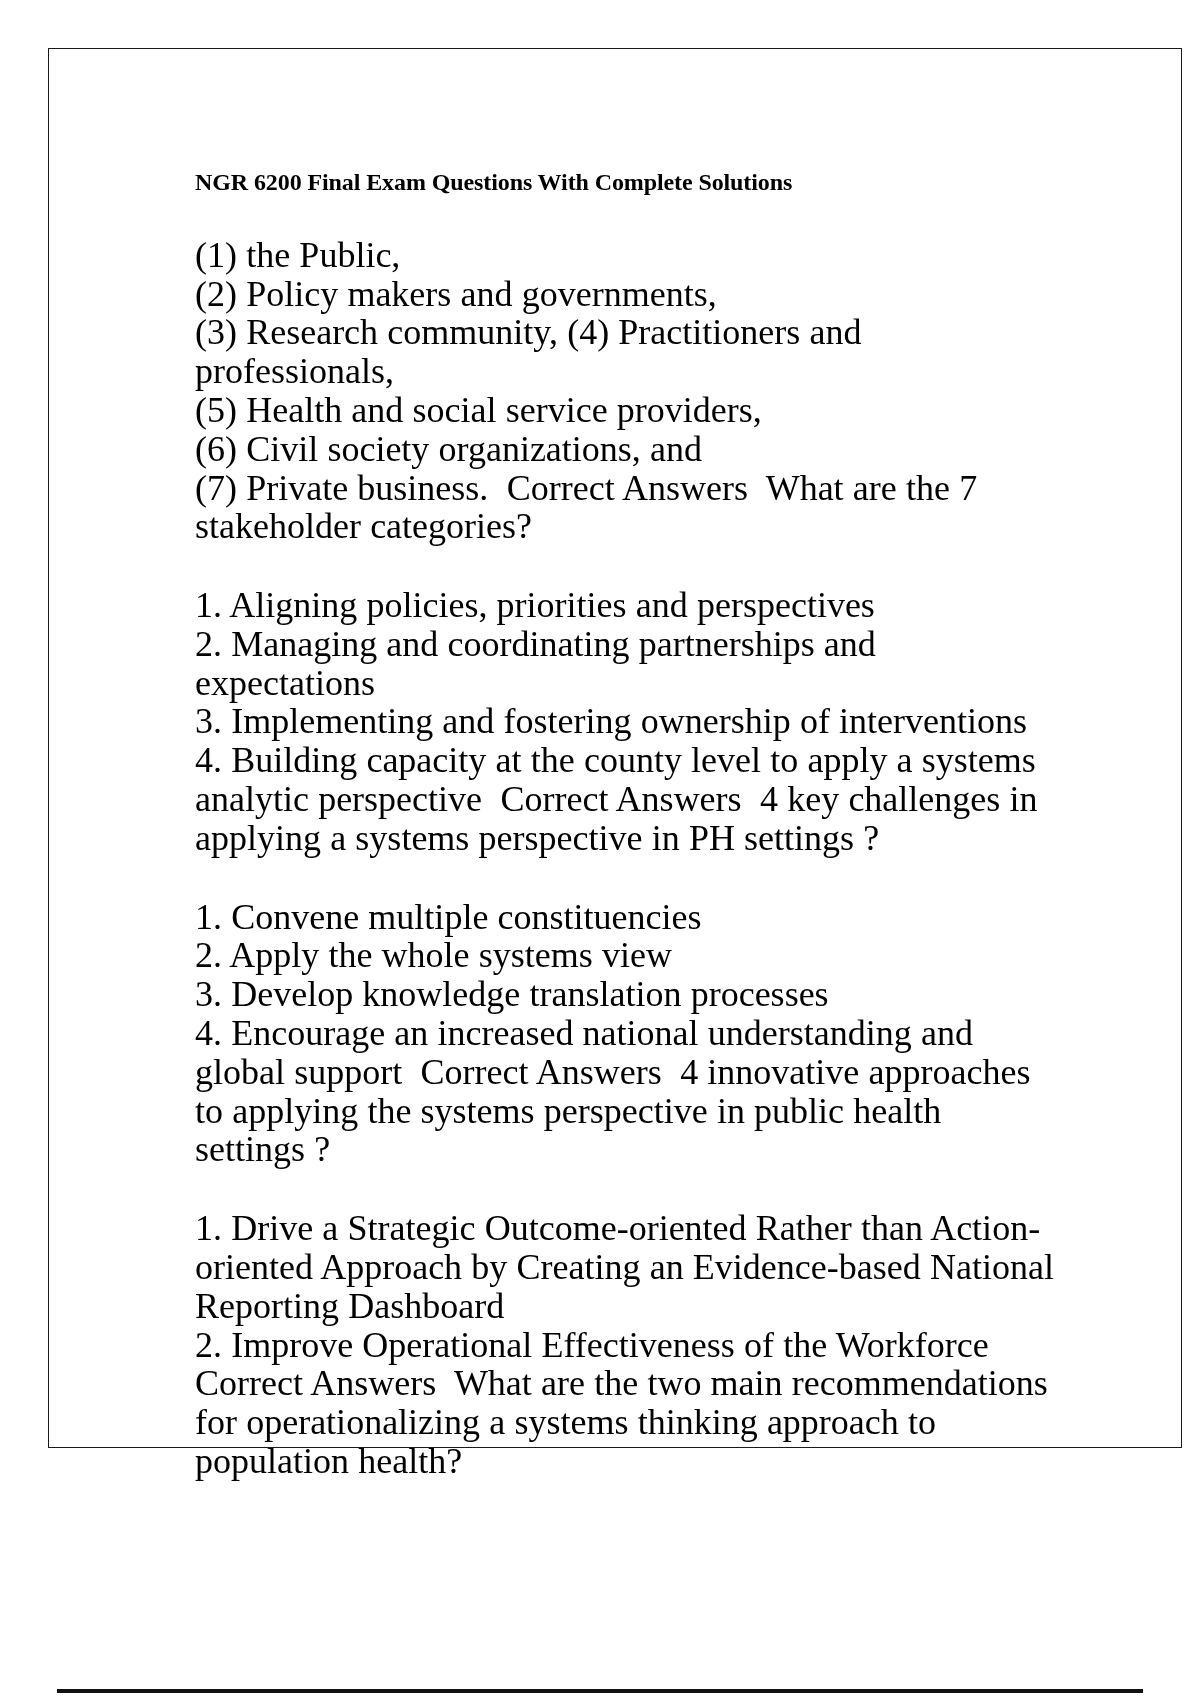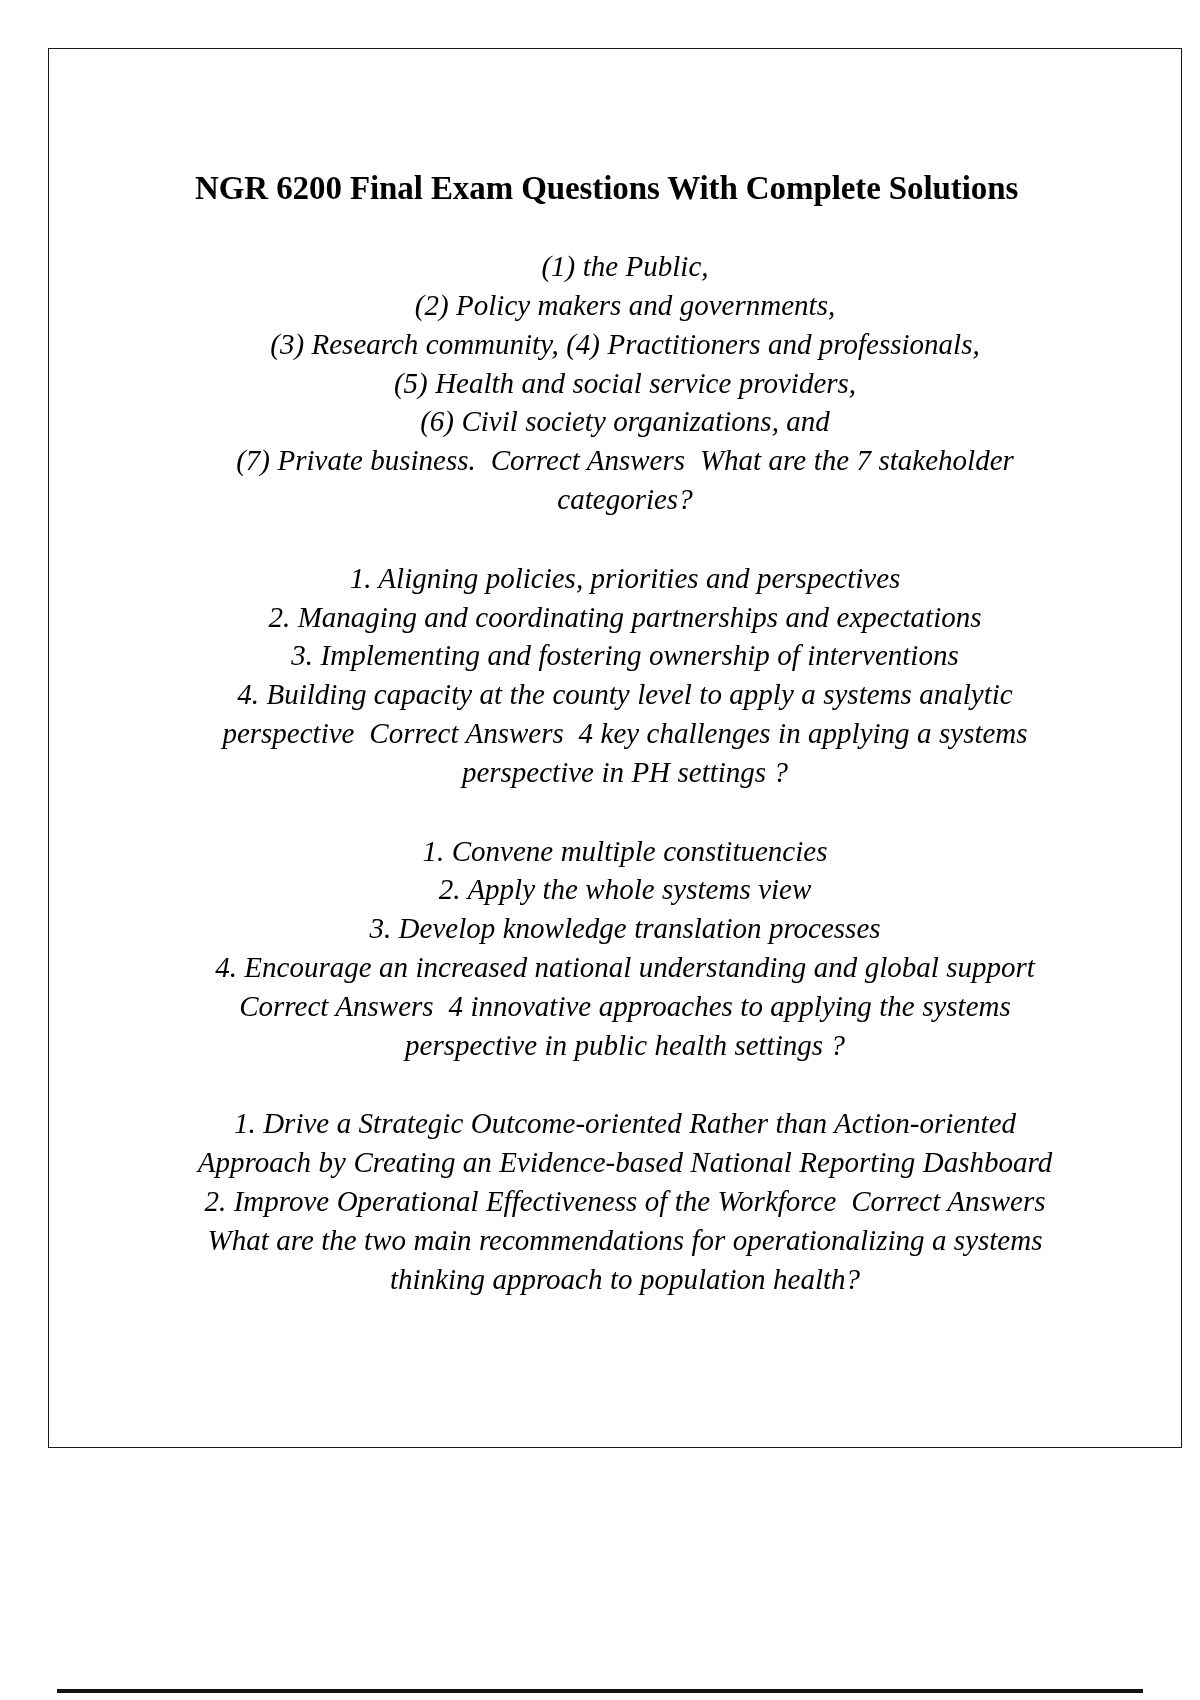--- a/index.html
+++ b/index.html
@@ -50,36 +50,35 @@
 
   
   .doc-body {
     position: absolute;
     left: 146px;
     top: 118px;
     width: 860px;
   }
 
   .doc-title {
-    font-size: 33px;
+    font-size: 24px;
     font-weight: bold;
     line-height: 1.28;
     letter-spacing: -0.1px;
     margin: 0 0 38px 0;
     white-space: nowrap;
   }
 
   .para {
-    font-size: 29px;
+    font-size: 36px;
     line-height: 38.8px;
     margin: 0 0 40px 0;
-    text-align: center;
+    text-align: left;
     white-space: pre-wrap;
     word-spacing: 0.2px;
-    font-style: italic;
   }
   .para:last-child { margin-bottom: 4px; }
 </style>
 </head>
 <body>
 
 <div class="header-rule"></div>
 
 <div class="page-sheet">
 

